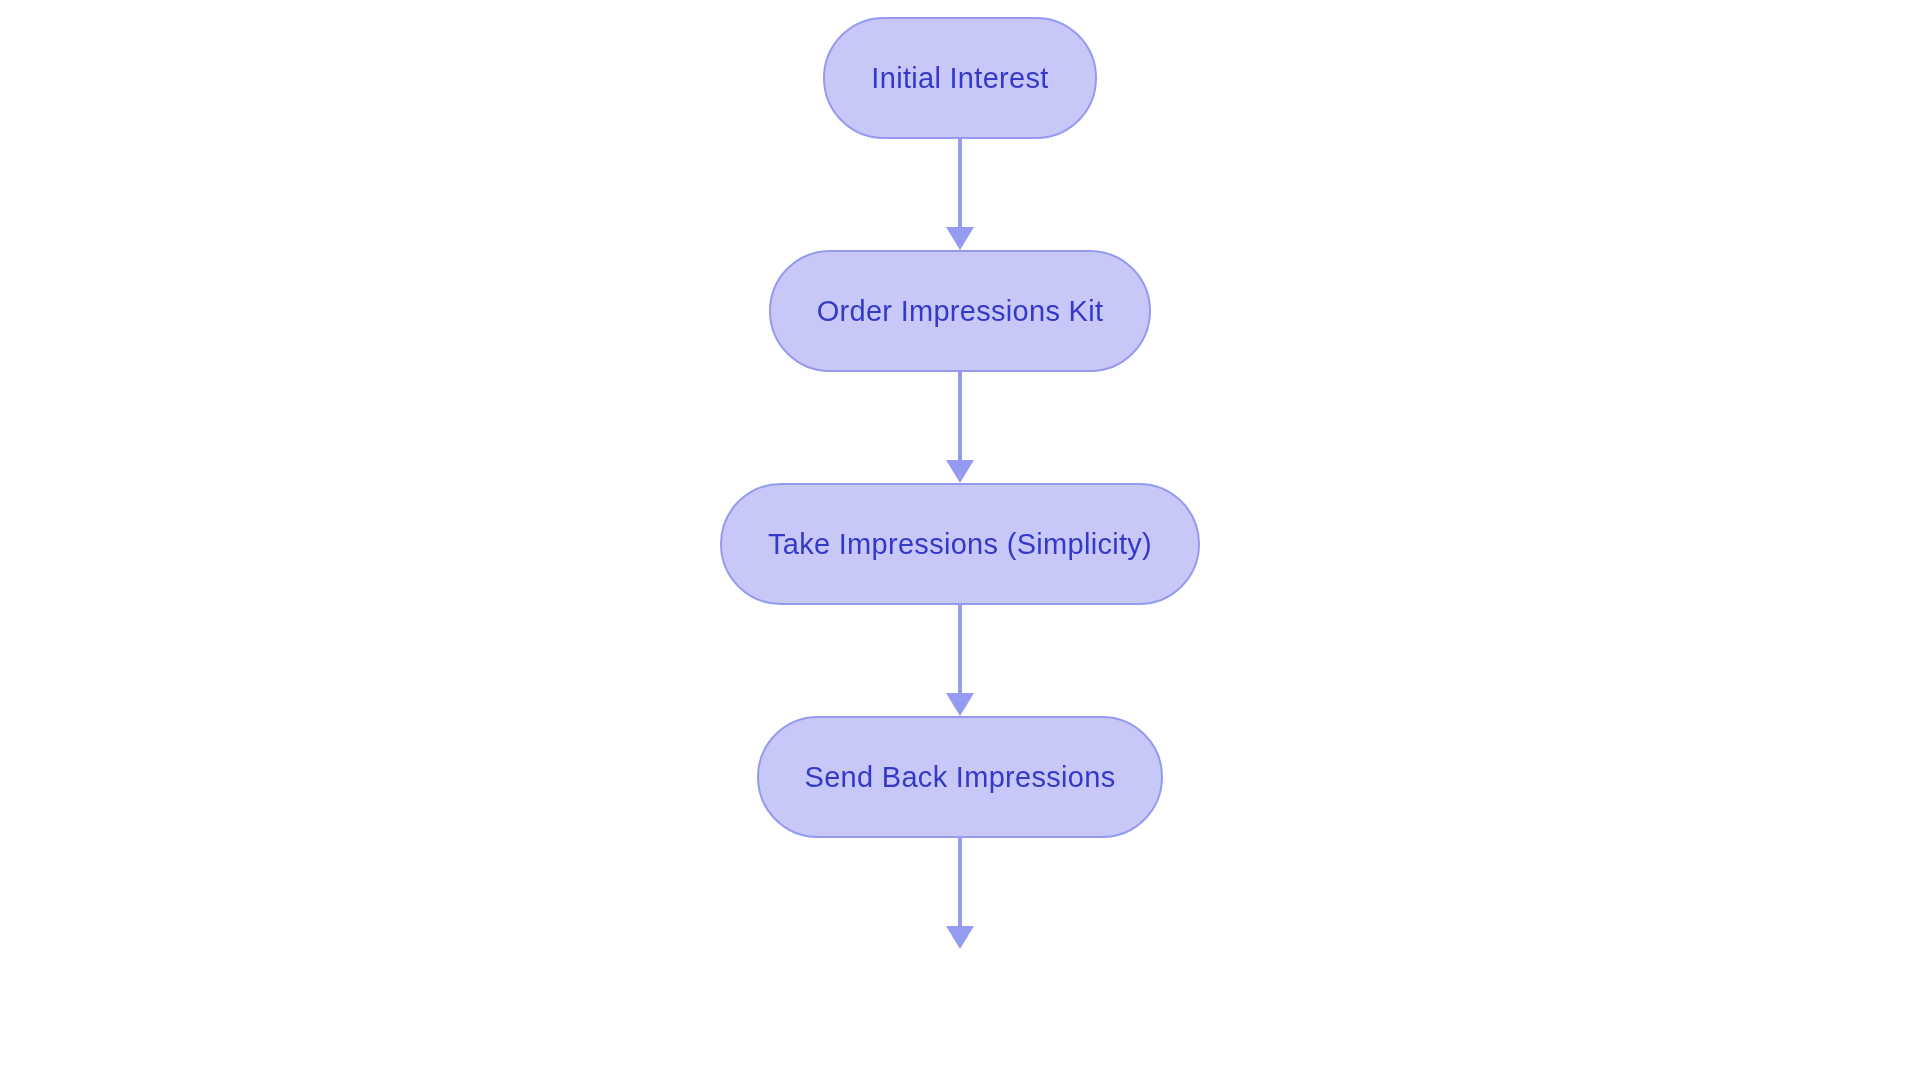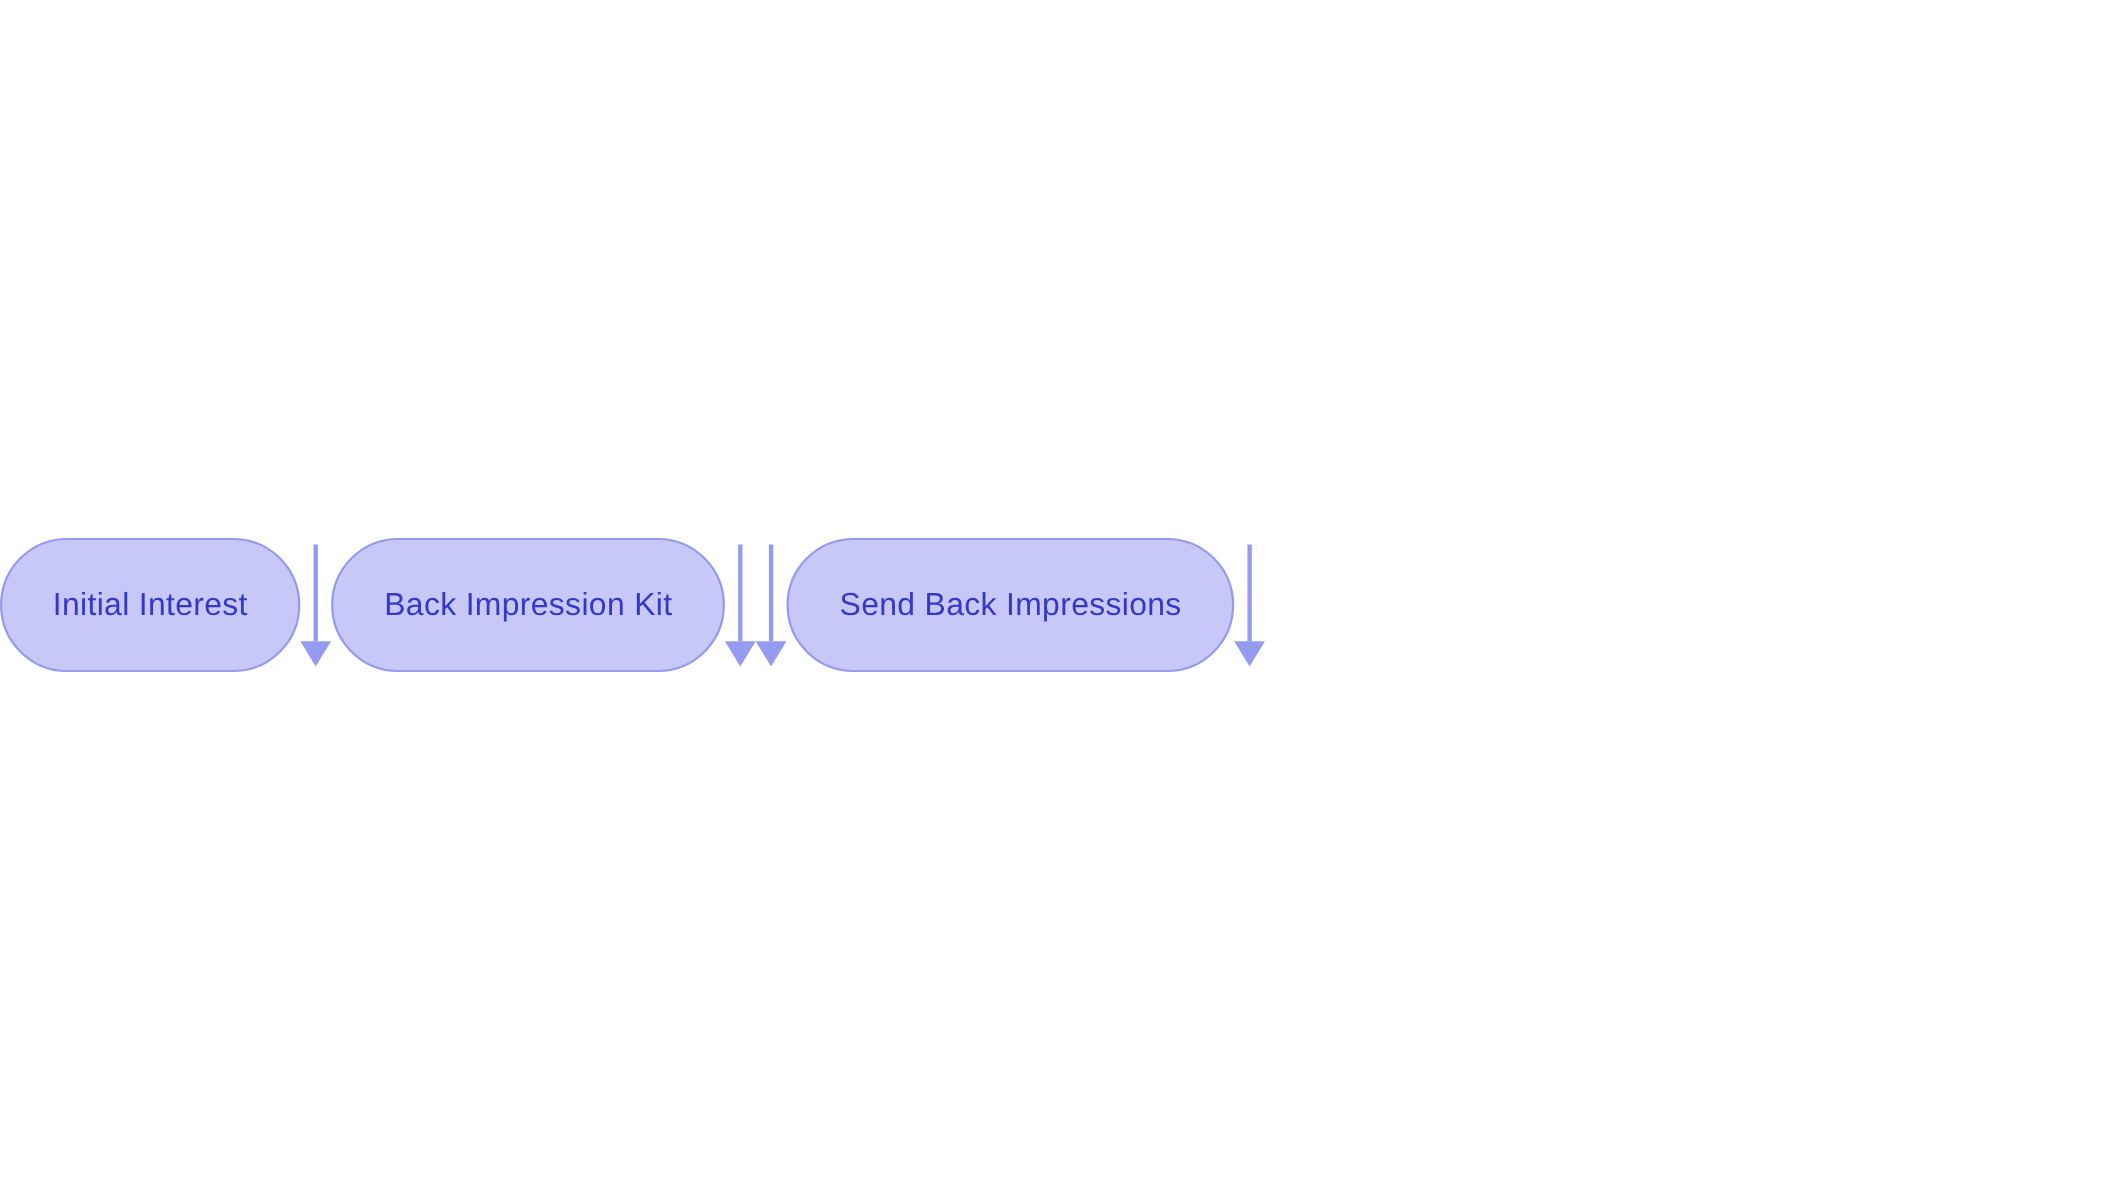--- a/index.html
+++ b/index.html
@@ -9,21 +9,21 @@
     height: 1083px;
     background: #ffffff;
     overflow: hidden;
     font-family: "Liberation Sans", "DejaVu Sans", sans-serif;
   }
 
   .canvas {
     width: 1920px;
     height: 1083px;
     display: flex;
-    flex-direction: row;
+    flex-direction: column;
     align-items: center;
     padding-top: 17px;
     box-sizing: border-box;
     border-radius: 28px;
   }
 
   .node {
     display: inline-flex;
     align-items: center;
     justify-content: center;
@@ -70,28 +70,31 @@
   <div class="node">
     <span>Initial Interest</span>
   </div>
 
   <div class="connector">
     <div class="line"></div>
     <div class="arrowhead"></div>
   </div>
 
   <div class="node">
-    <span>Back Impression Kit</span>
+    <span>Order Impressions Kit</span>
   </div>
 
   <div class="connector">
     <div class="line"></div>
     <div class="arrowhead"></div>
   </div>
 
+  <div class="node">
+    <span>Take Impressions (Simplicity)</span>
+  </div>
 
   <div class="connector">
     <div class="line"></div>
     <div class="arrowhead"></div>
   </div>
 
   <div class="node">
     <span>Send Back Impressions</span>
   </div>
 

